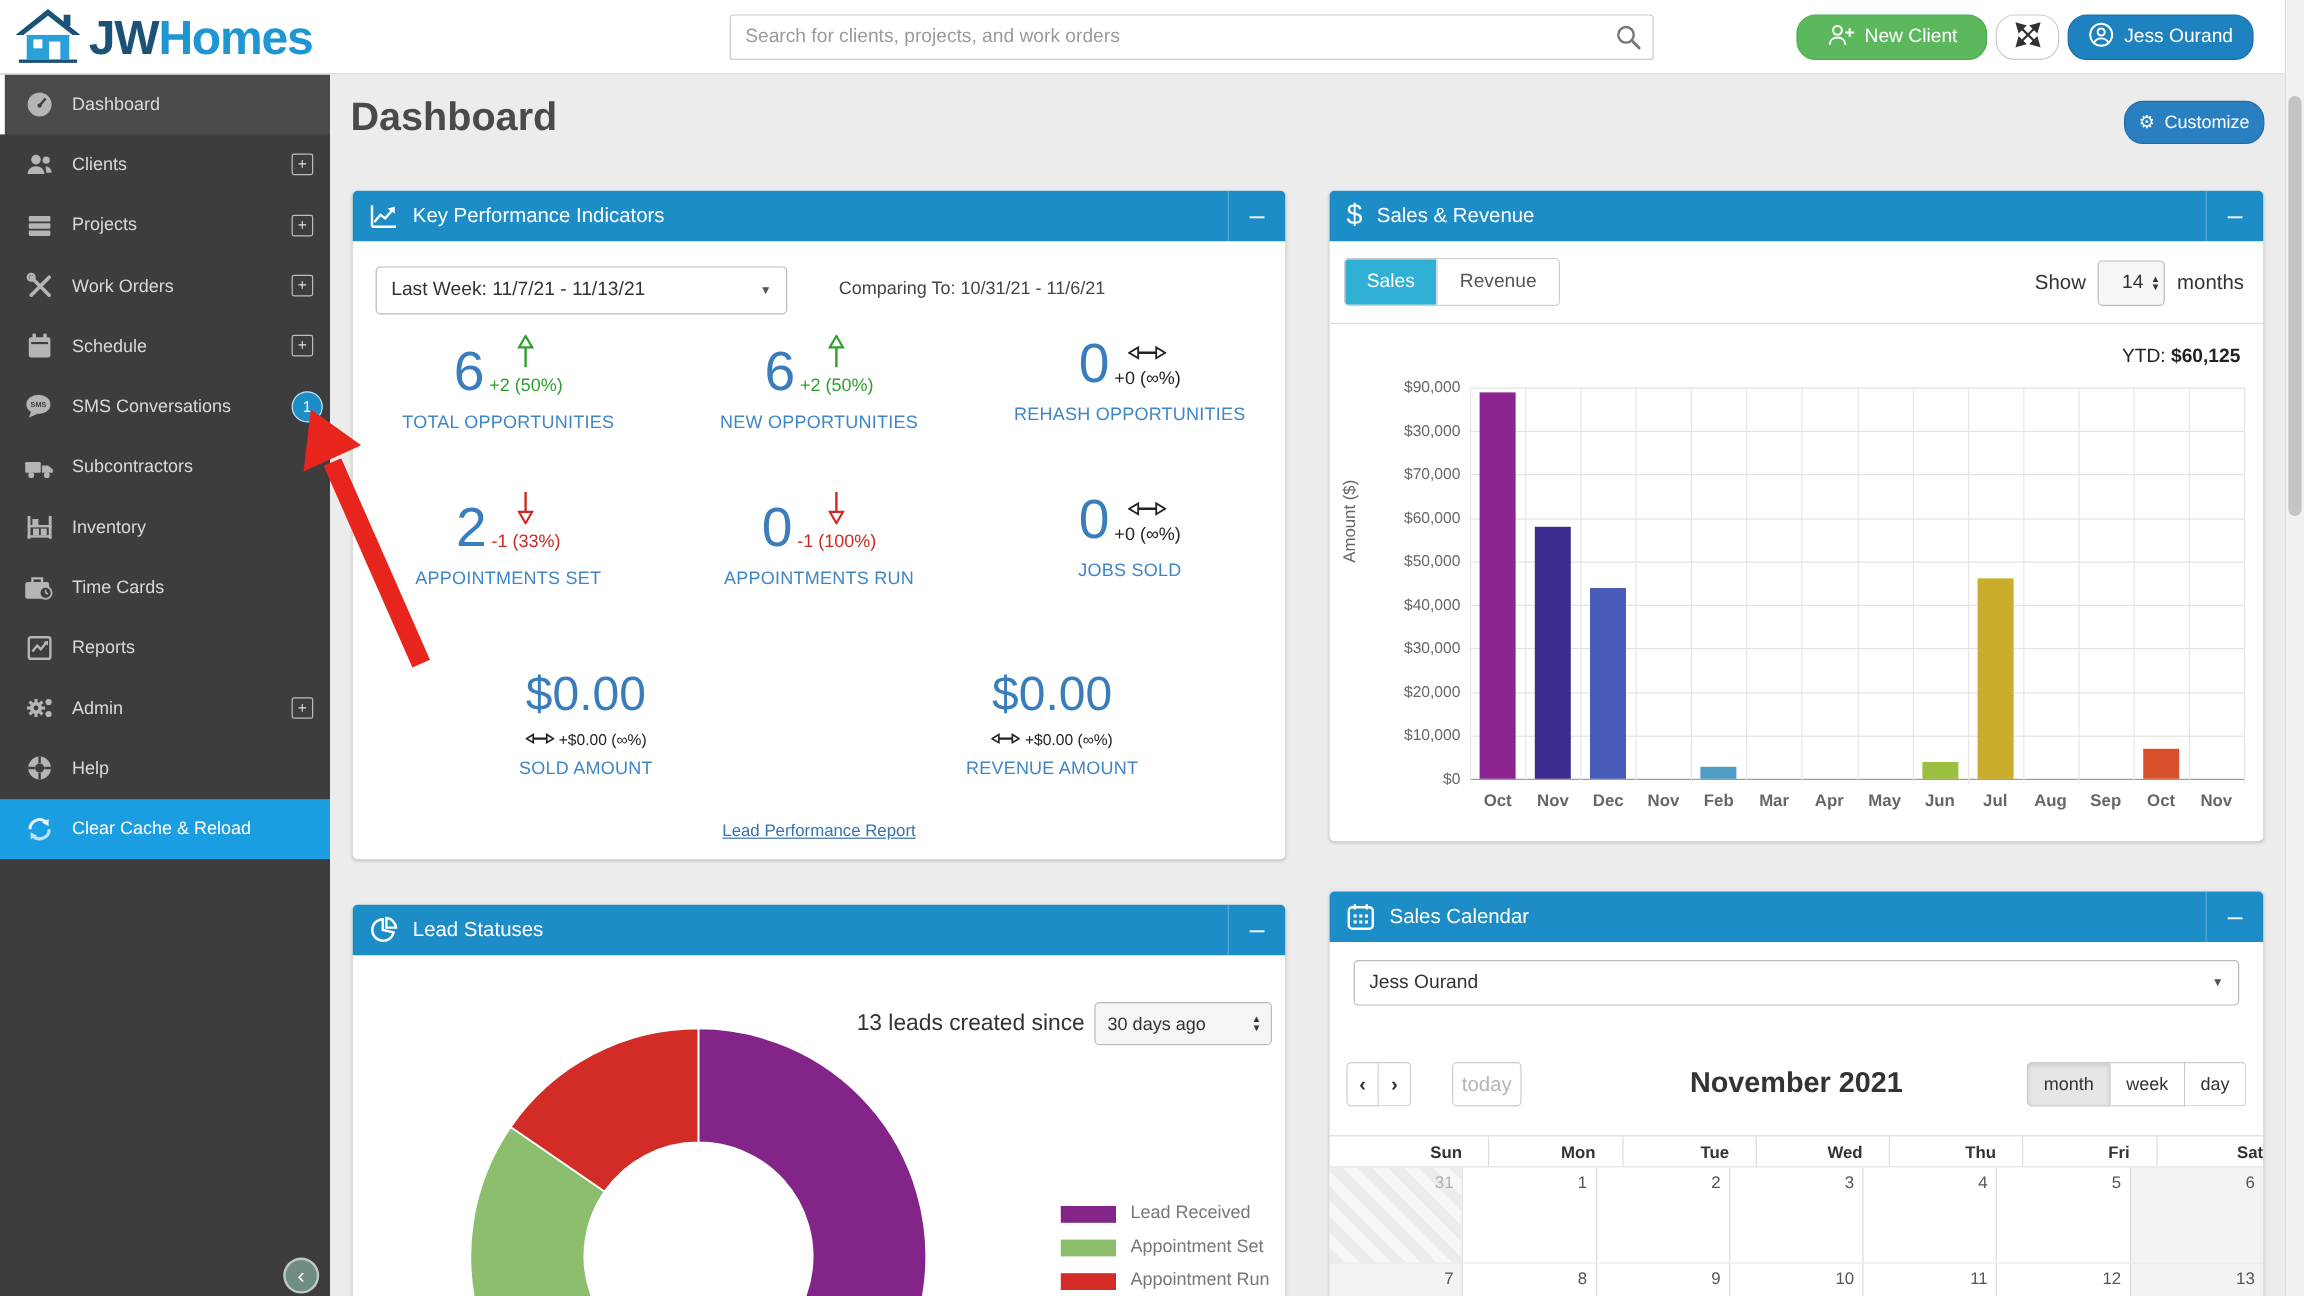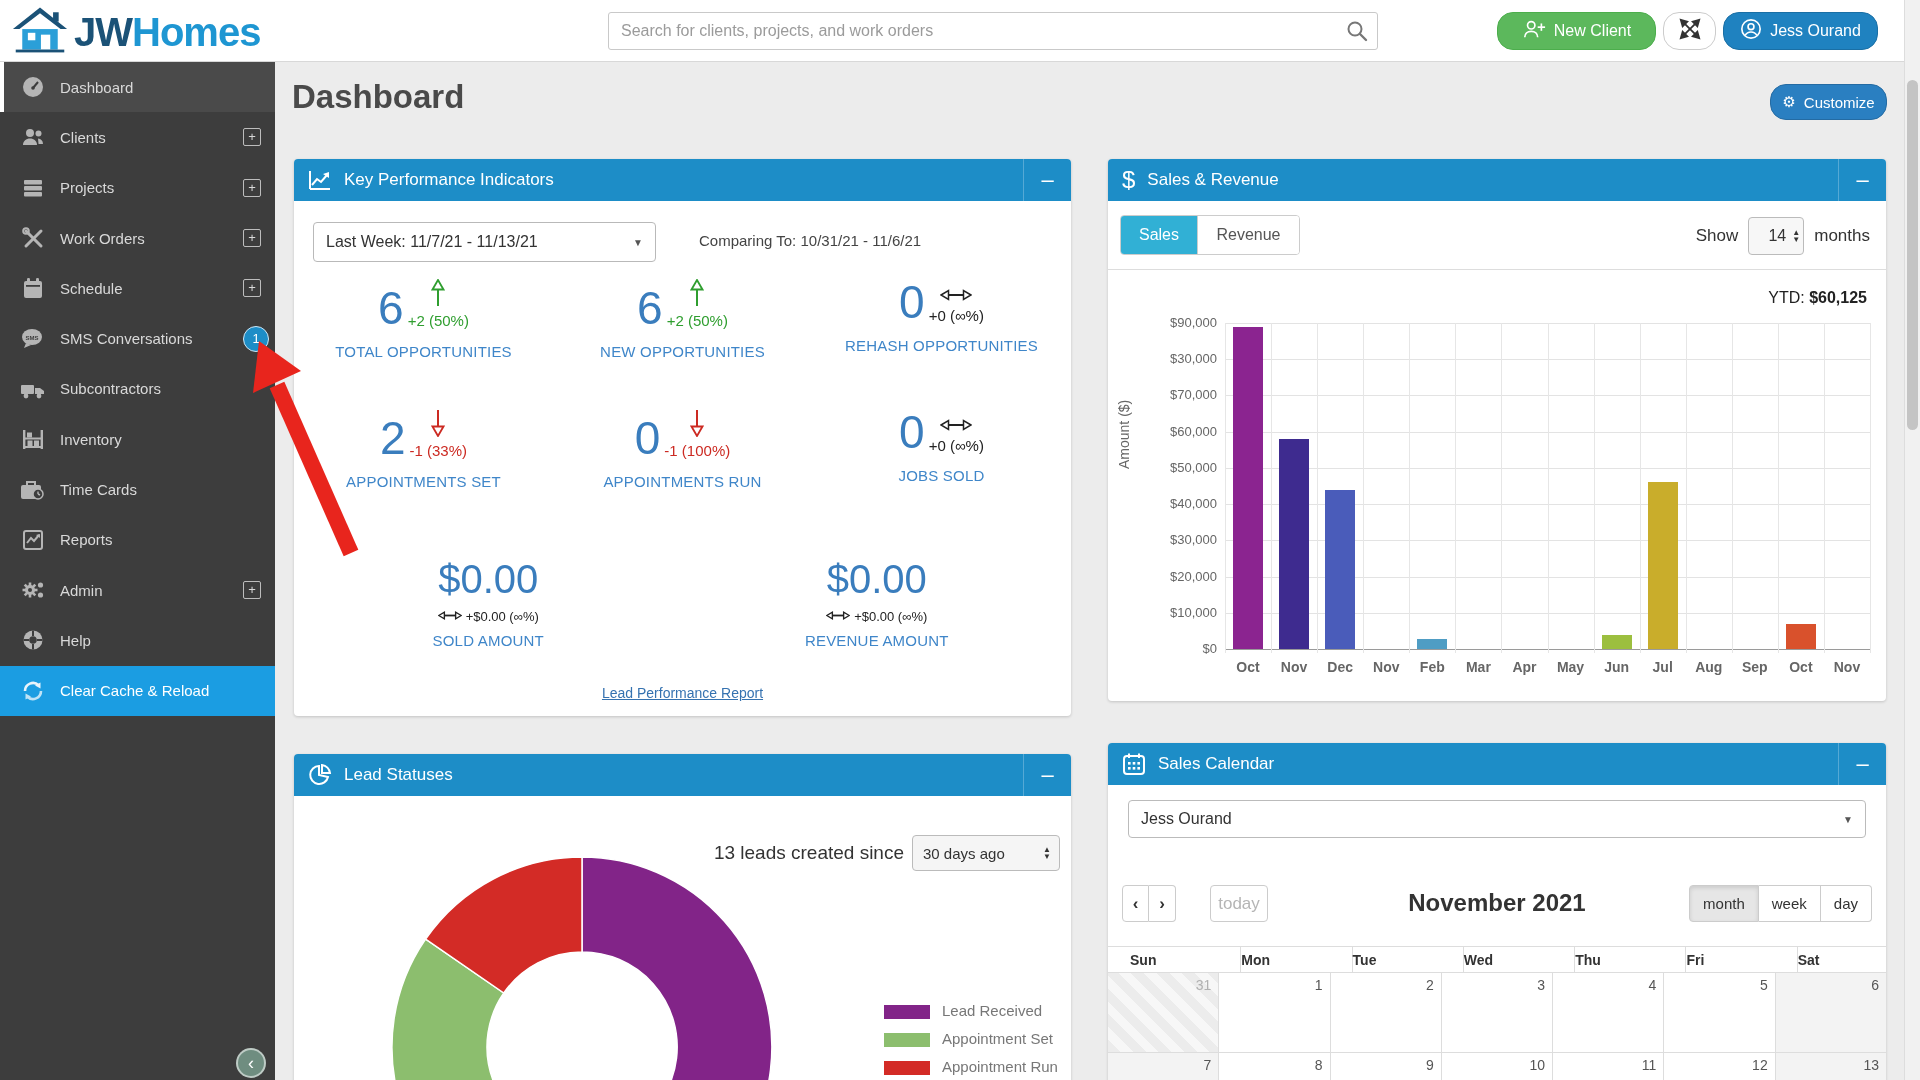--- a/index.html
+++ b/index.html
@@ -132,21 +132,21 @@
   .cal-title { position:absolute; left:0; top:146px; width:778px; text-align:center; font-size:24px;
     font-weight:700; color:#333; }
   .cal-views { position:absolute; right:14px; top:142px; display:flex; }
   .cal-views button { font-size:15px; padding:0 13px; }
   .cal-views button.active { background:#e6e6e6; box-shadow:inset 0 2px 4px rgba(0,0,0,0.12); }
   .cal-views button:first-child { border-radius:4px 0 0 4px; }
   .cal-views button:last-child { border-radius:0 4px 4px 0; }
   .cal-views button + button { border-left:none; }
   .cal-grid { position:absolute; left:0; top:203px; width:778px; border-top:1px solid #ddd; }
   .cal-head { display:flex; border-bottom:1px solid #ddd; }
-  .cal-head div { flex:1; text-align:left; font-size:14px; font-weight:700; color:#333;
+  .cal-head div { flex:1; text-align:right; font-size:14px; font-weight:700; color:#333;
     padding:5px 0 4px; border-left:1px solid #ddd;margin-left:22px; }
   .cal-head div:first-child { border-left:none; }
   .cal-week { display:flex; height:80px; border-bottom:1px solid #ddd; }
   .cal-cell { flex:1; border-left:1px solid #ddd; position:relative; background:#fff; }
   .cal-cell:first-child { border-left:none; }
   .cal-cell.weekend { background:#f3f3f3; }
   .cal-cell.other { background:repeating-linear-gradient(45deg,#ececec 0 9px,#f7f7f7 9px 18px); }
   .cal-cell .dnum { position:absolute; right:7px; top:4px; font-size:14px; color:#555; }
   .cal-cell.other .dnum { color:#b0b0b0; }
 

